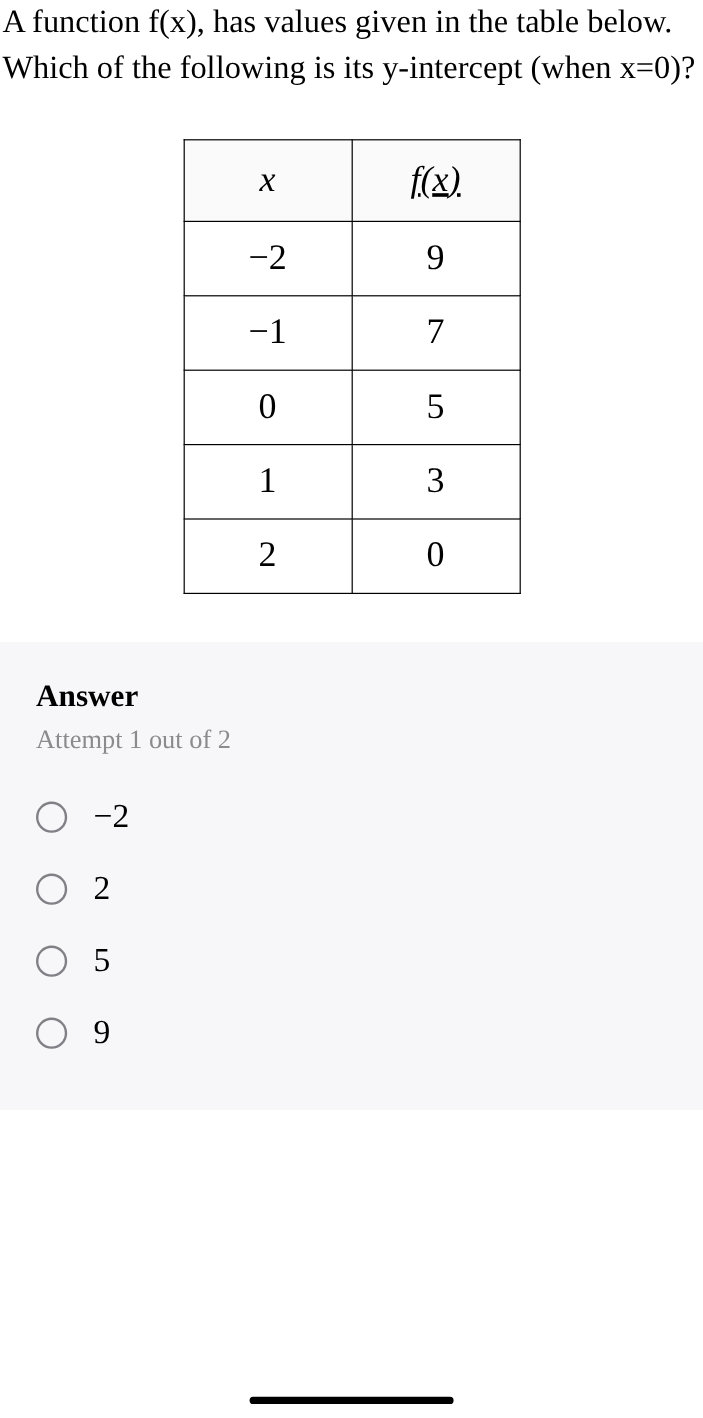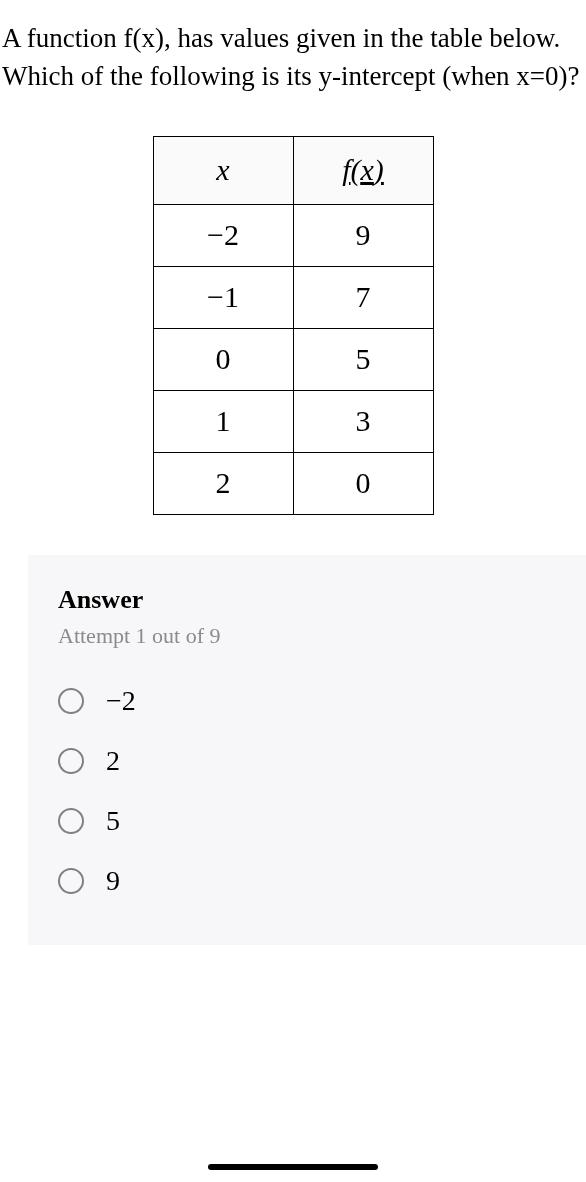--- a/index.html
+++ b/index.html
@@ -11,21 +11,21 @@
       font-family: Georgia, 'Times New Roman', serif;
       background: #ffffff;
       width: 586px;
       height: 1182px;
       overflow: hidden;
     }
     .question-text {
       font-size: 27px;
       line-height: 1.4;
       color: #000;
-      padding: 20px 2px 20px 2px;
+      padding: 0 2px 20px 2px;
     }
     .table-container {
       display: flex;
       justify-content: center;
       padding: 20px 0 40px 0;
     }
     table {
       border-collapse: collapse;
     }
     th, td {
@@ -46,21 +46,20 @@
     th:first-child {
       font-style: italic;
     }
     .fx-header {
       font-style: italic;
       text-decoration: underline;
     }
     .answer-section {
       background: #f7f7f9;
       padding: 30px 30px 20px 30px;
-      margin-left: 28px;
     }
     .answer-title {
       font-size: 26px;
       font-weight: bold;
       color: #000;
       margin-bottom: 8px;
     }
     .attempt-text {
       font-size: 22px;
       color: #8a8a8f;
@@ -129,21 +128,21 @@
       <tr>
         <td>2</td>
         <td>0</td>
       </tr>
     </tbody>
   </table>
 </div>
 
 <div class="answer-section">
   <div class="answer-title">Answer</div>
-  <div class="attempt-text">Attempt 1 out of 9</div>
+  <div class="attempt-text">Attempt 1 out of 2</div>
 
   <div class="option-row">
     <div class="radio-circle"></div>
     <div class="option-label">−2</div>
   </div>
   <div class="option-row">
     <div class="radio-circle"></div>
     <div class="option-label">2</div>
   </div>
   <div class="option-row">

